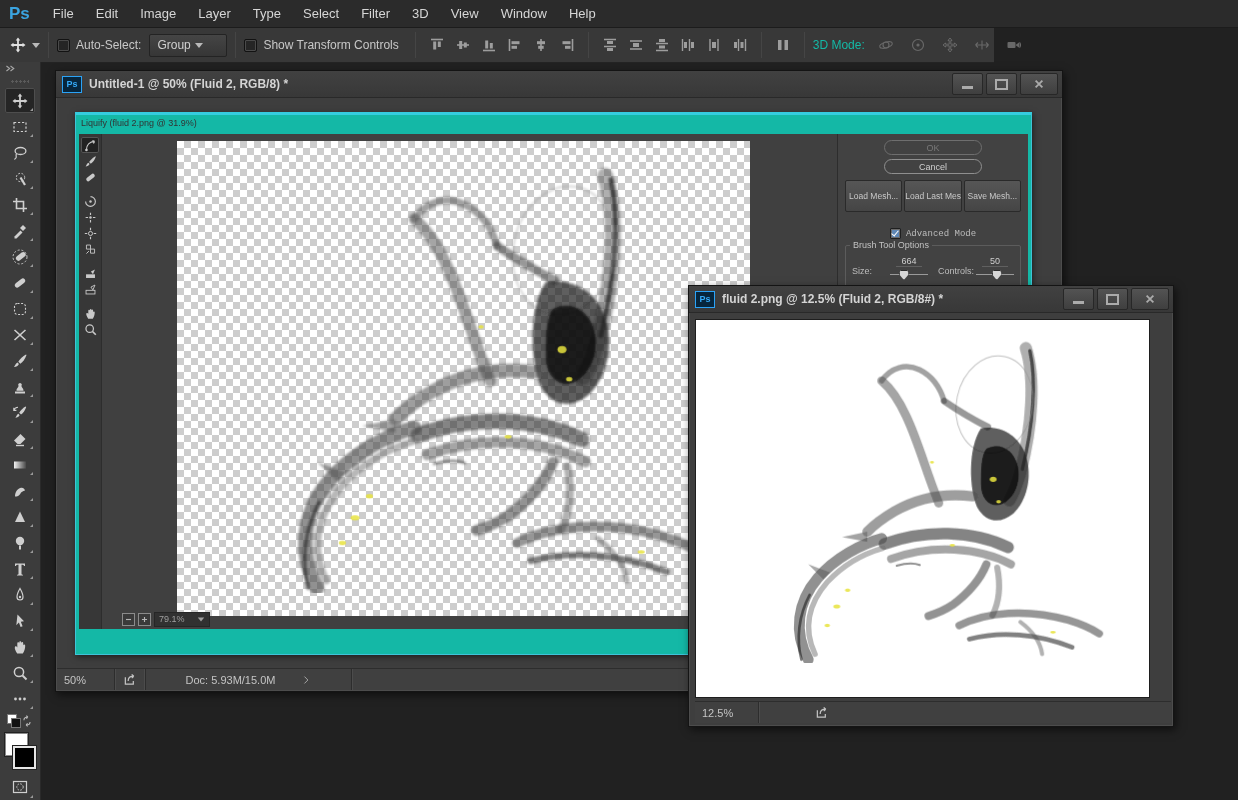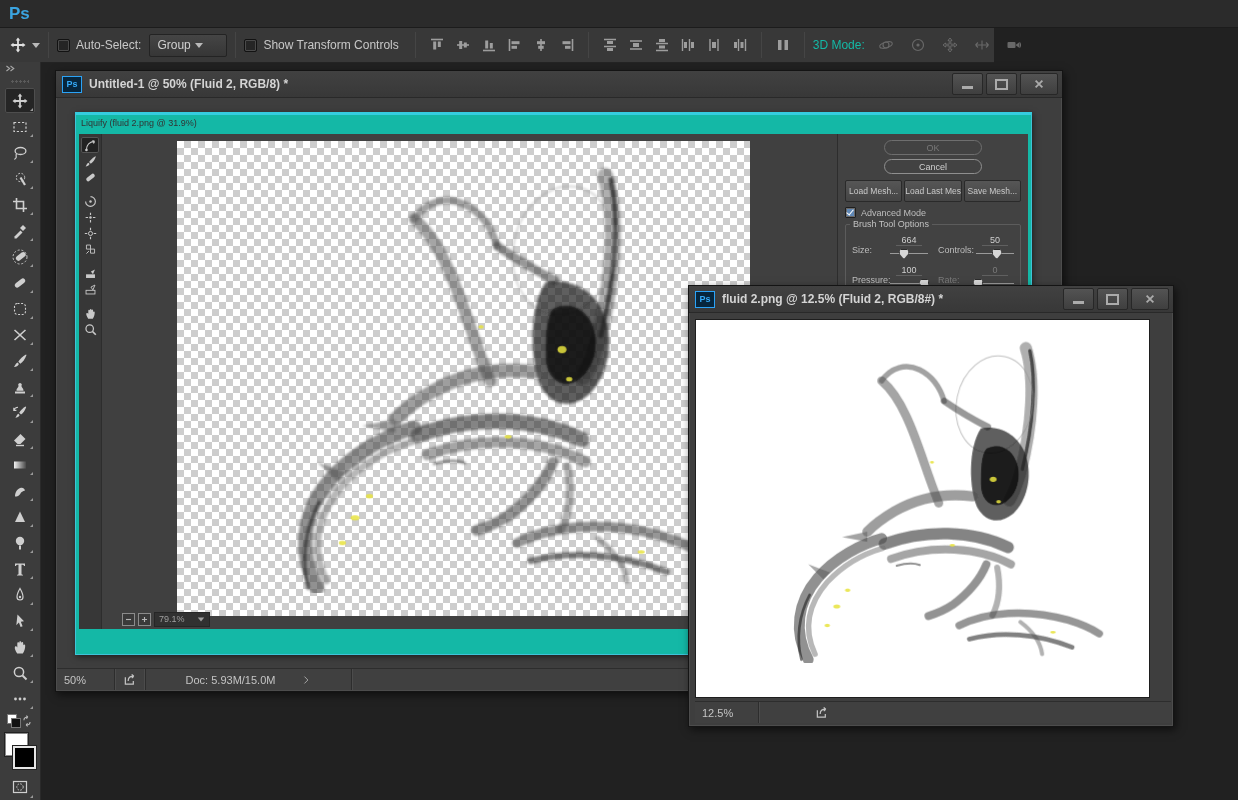--- a/index.html
+++ b/index.html
@@ -93,24 +93,24 @@
   .zpct{height:13px;background:#313131;border:1px solid #262626;color:#9f9f9f;font-size:9px;display:flex;
         align-items:center;padding:0 4px;gap:6px;min-width:46px;justify-content:space-between;}
   .zpct .caret{border-top-color:#9f9f9f;transform:scale(.8);}
   
   .lq-panel{width:191px;background:#424242;border-left:1px solid #2d2d2d;padding:4px 7px;box-sizing:border-box;
             font-size:9px;color:#bdbdbd;}
   .pill{display:block;width:98px;height:15px;margin:2px auto 4px;background:transparent;border:1px solid #8f8f8f;
         border-radius:8px;color:#cfcfcf;font-size:9px;font-family:inherit;line-height:12px;}
   .pill.dim{color:#787878;border-color:#6e6e6e;}
   .mesh-row{display:flex;gap:2px;margin:6px 0 4px;}
-  .mbtn{flex:1;height:22px;background:linear-gradient(#565656,#454545);border:1px solid #2a2a2a;border-radius:2px;
+  .mbtn{flex:1;height:32px;background:linear-gradient(#565656,#454545);border:1px solid #2a2a2a;border-radius:2px;
         color:#c9c9c9;font-size:8.5px;font-family:inherit;padding:0;white-space:nowrap;overflow:hidden;}
   .mbtn.dim{color:#7b7b7b;}
-  .adv-row{display:flex;align-items:center;margin:5px 0 6px;}
+  .adv-row{display:flex;align-items:center;justify-content:center;margin:16px 0 6px;font-family:Liberation Mono, monospace;}
   .cb{width:9px;height:9px;border:1px solid #1f1f1f;background:#565656;box-shadow:0 0 0 1px #6a6a6a inset;
       border-radius:1px;margin-right:5px;position:relative;flex:none;}
   .cb.checked{background:#5f87b5;}
   .cb.checked::after{content:"";position:absolute;left:2px;top:0px;width:3px;height:6px;
       border:solid #fff;border-width:0 1.5px 1.5px 0;transform:rotate(40deg);}
   .cb.dim{opacity:.45;}
   .cb-label.dim{color:#747474;}
   .group{position:relative;border:1px solid #5c5c5c;border-radius:2px;padding:10px 6px 6px;margin-top:6px;}
   .group-label{position:absolute;left:4px;top:-6px;background:#424242;padding:0 3px;color:#c2c2c2;}
   .sl-grid{display:grid;grid-template-columns:1fr 1fr;column-gap:10px;row-gap:8px;}
@@ -408,20 +408,33 @@
           <ellipse cx="300" cy="180" rx="3" ry="2"></ellipse>
     </g>
   </symbol>
 </defs>
 </svg>
 
 <div id="stage">
 
   <div id="menubar">
     <span class="app-logo">Ps</span>
+    <div style="display:flex">
+        <span class="menu-item">File</span>
+        <span class="menu-item">Edit</span>
+        <span class="menu-item">Image</span>
+        <span class="menu-item">Layer</span>
+        <span class="menu-item">Type</span>
+        <span class="menu-item">Select</span>
+        <span class="menu-item">Filter</span>
+        <span class="menu-item">3D</span>
+        <span class="menu-item">View</span>
+        <span class="menu-item">Window</span>
+        <span class="menu-item">Help</span>
+      </div>
   </div>
 
   <div id="optionsbar">
     <div class="grip"></div>
     <div class="ob-icon" style="color:#e0e0e0">
         <svg class="oicon">
           <use href="#i-move"></use>
         </svg>
       </div>
     <div class="caret"></div>

